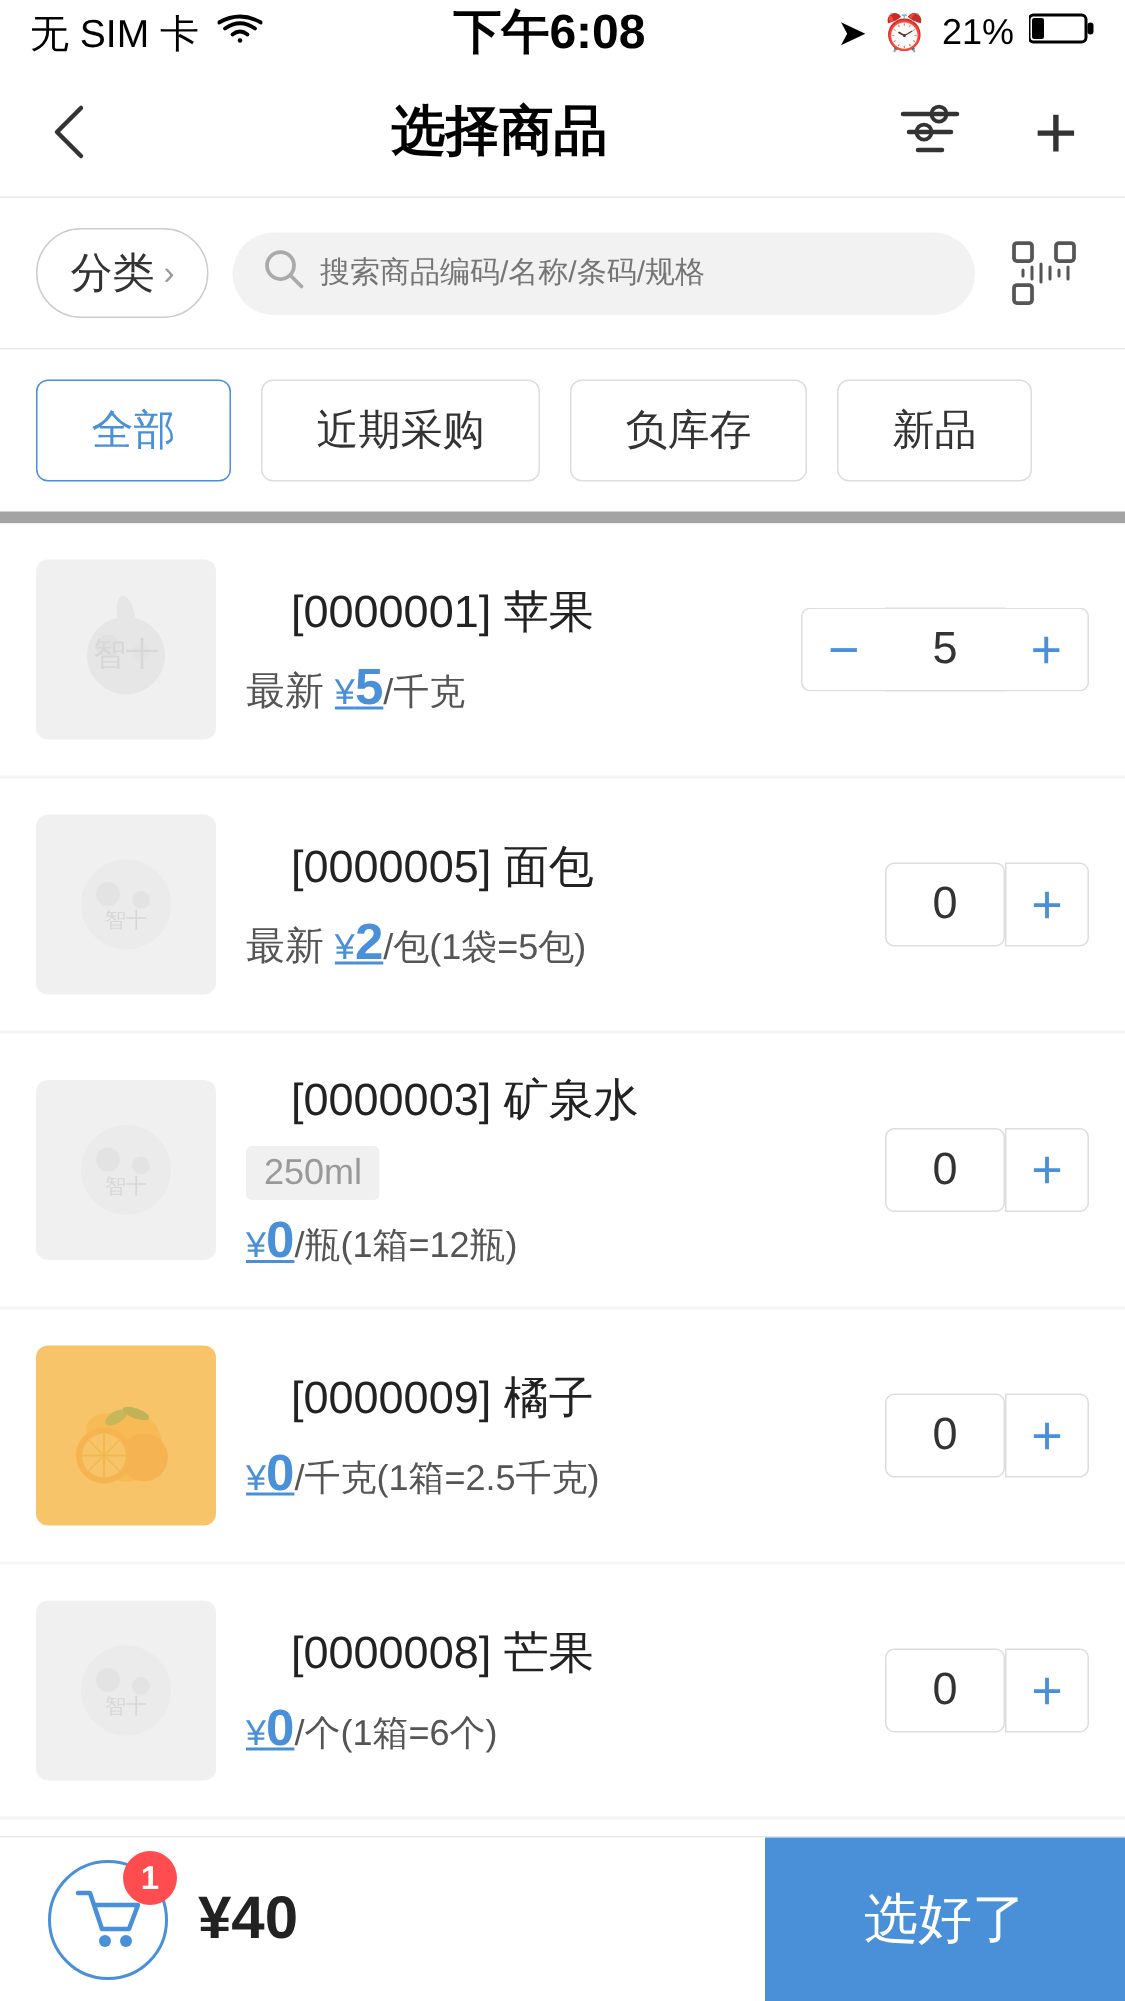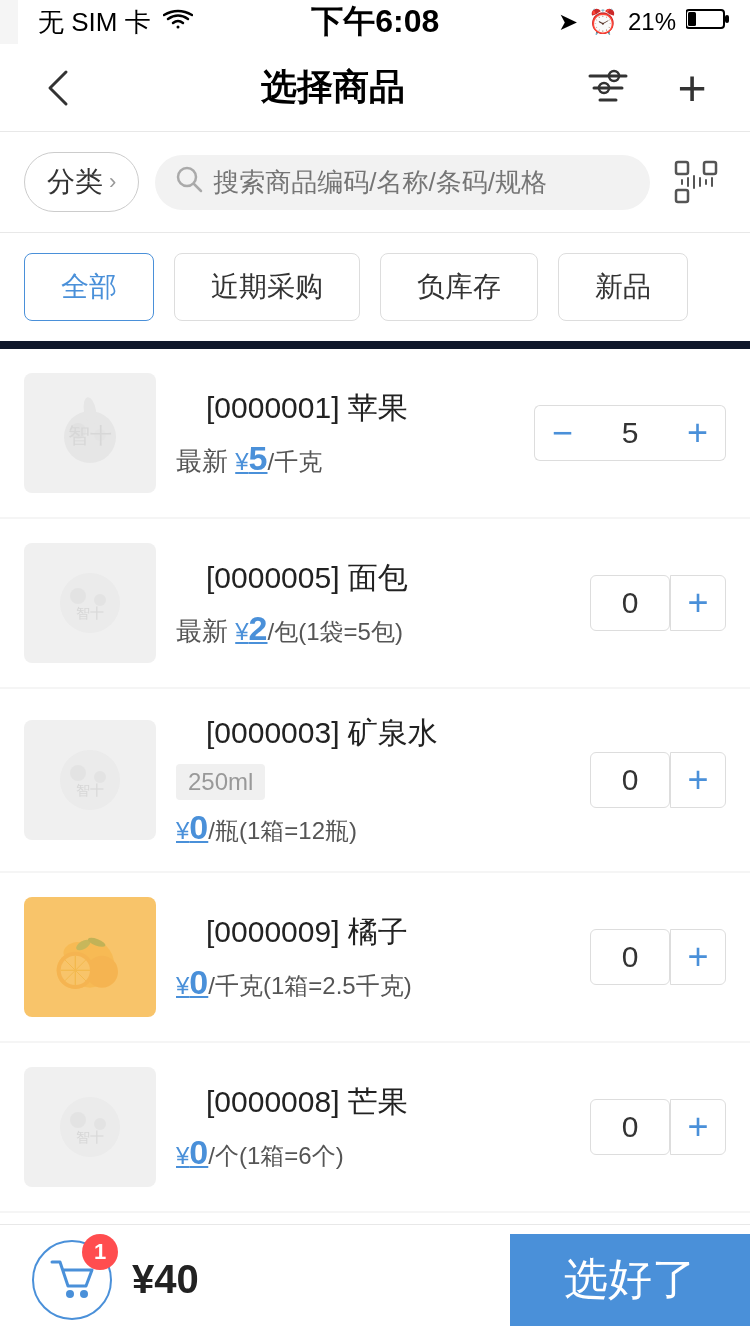--- a/index.html
+++ b/index.html
@@ -16,34 +16,33 @@
     
     .status-bar {
       height: 44px;
       background: #fff;
       display: flex;
       align-items: center;
       justify-content: space-between;
       padding: 0 20px;
       font-size: 26px;
       font-weight: 500;
-      margin-left: 18px;
     }
     .status-left { display: flex; align-items: center; gap: 12px; }
     .status-time { font-size: 32px; font-weight: 600; }
     .status-right { display: flex; align-items: center; gap: 10px; font-size: 24px; }
 
     
     .nav-bar {
       height: 88px;
       background: #fff;
       display: flex;
       align-items: center;
       justify-content: space-between;
-      padding: 0 28px;
+      padding: 0 16px;
       border-bottom: 1px solid #e8e8e8;
     }
     .nav-title {
       font-size: 36px;
       font-weight: 600;
       color: #000;
     }
     .nav-left, .nav-right {
       display: flex;
       align-items: center;
@@ -87,42 +86,42 @@
       display: flex;
       align-items: center;
       background: #f2f2f2;
       border-radius: 40px;
       padding: 10px 20px;
       gap: 10px;
     }
     .search-input-wrap input {
       border: none;
       background: transparent;
-      font-size: 26px;
+      font-size: 20px;
       color: #999;
       outline: none;
       width: 100%;
     }
     .scan-icon-btn {
       width: 60px;
       height: 60px;
       display: flex;
       align-items: center;
       justify-content: center;
       cursor: pointer;
     }
 
     
     .filter-tabs {
       background: #fff;
       display: flex;
       align-items: center;
       padding: 20px 24px;
       gap: 20px;
-      border-bottom: 8px solid #0f172a;
+      border-bottom: 8px solid #a3a3a3;
     }
     .filter-tab {
       padding: 14px 36px;
       border-radius: 8px;
       font-size: 28px;
       cursor: pointer;
       border: 1.5px solid #ddd;
       background: #fff;
       color: #333;
     }
@@ -138,21 +137,21 @@
     }
     .product-item {
       background: #fff;
       margin-bottom: 2px;
       padding: 24px 24px;
       display: flex;
       align-items: center;
       gap: 20px;
     }
     .product-thumb {
-      width: 132px;
+      width: 120px;
       height: 120px;
       border-radius: 8px;
       background: #f0f0f0;
       display: flex;
       align-items: center;
       justify-content: center;
       overflow: hidden;
       flex-shrink: 0;
     }
     .product-thumb svg {
@@ -292,24 +291,24 @@
       font-size: 22px;
       font-weight: 600;
     }
     .cart-total {
       font-size: 40px;
       font-weight: 600;
       color: #222;
     }
     .confirm-btn {
       width: 240px;
-      height: 92px;
+      height: 110px;
       background: #4a90d9;
       color: #fff;
-      font-size: 44px;
+      font-size: 36px;
       font-weight: 500;
       border: none;
       cursor: pointer;
       display: flex;
       align-items: center;
       justify-content: center;
     }
   </style>
 </head>
 <body>

